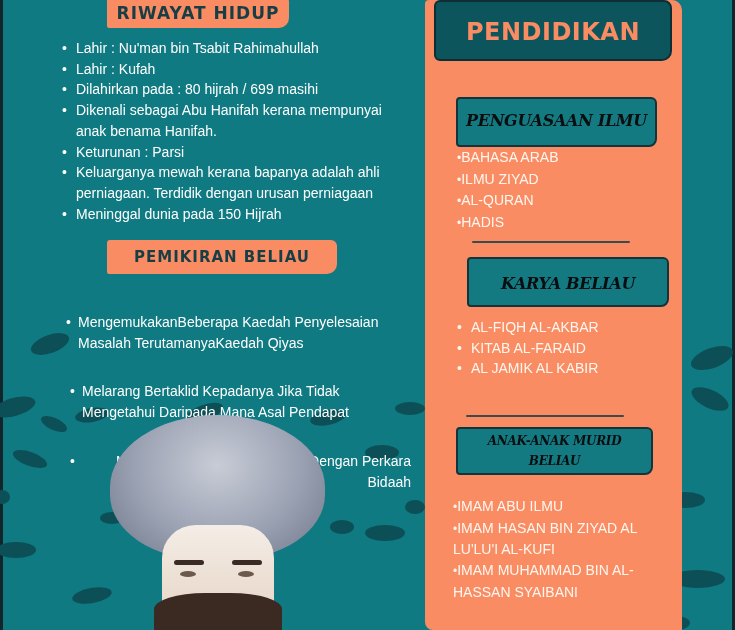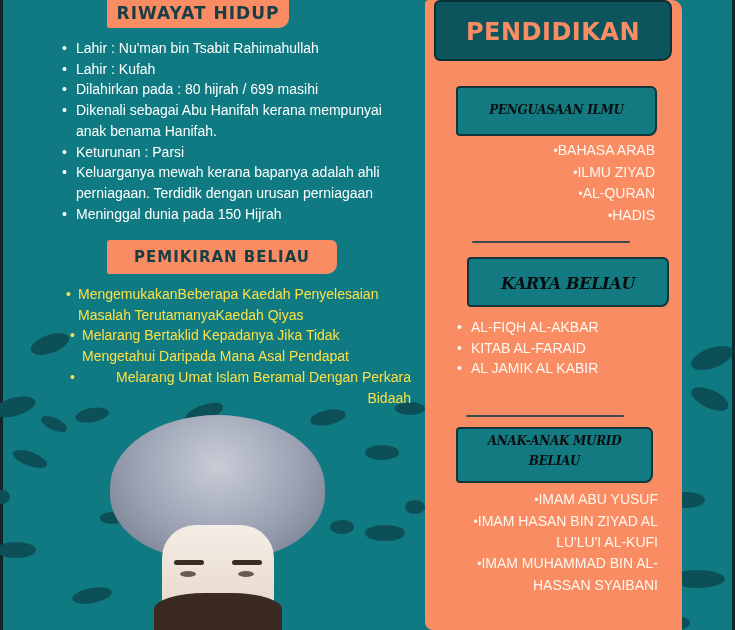--- a/index.html
+++ b/index.html
@@ -20,21 +20,21 @@
     border-radius:3px 6px 10px 2px;
   }
   .banner.b1 { left:107px; top:-4px; width:182px; height:32px; font-size:17px; line-height:34px; }
   .banner.b2 { left:107px; top:240px; width:230px; height:34px; font-size:15px; line-height:34px; }
 
   .bio { position:absolute; left:62px; top:38px; width:350px; margin:0; padding:0; list-style:none; }
   .bio li { position:relative; padding-left:14px; color:#ffffff; font-size:14px; line-height:20.7px; }
   .bio li::before { content:"•"; position:absolute; left:0; top:0; color:#fff; }
 
   .thoughts { position:absolute; left:66px; top:284px; width:345px; margin:0; padding:0; list-style:none; }
-  .thoughts li { color:#fde047; font-size:14px; line-height:20.7px; padding-left:12px; position:relative; }
+  .thoughts li { color:#ffffff; font-size:14px; line-height:20.7px; padding-left:12px; position:relative;margin-top:28px; }
   .thoughts li::before { content:"•"; position:absolute; left:0; }
 
   
   .portrait { position:absolute; left:110px; top:415px; width:215px; height:215px; }
   .turban {
     position:absolute; left:0; top:0; width:215px; height:145px;
     border-radius:50% 50% 45% 45%;
     background:radial-gradient(ellipse at 50% 35%, #c8ccd6 0%, #9aa1b2 55%, #6e7587 100%);
   }
   .face {
@@ -56,27 +56,27 @@
     background:#0d555d; border:2px solid #0b2f34; border-radius:6px 8px 10px 6px;
     color:#f98c63; font-family:"DejaVu Sans", sans-serif; font-weight:bold;
     font-size:24px; line-height:60px; text-align:center; letter-spacing:0.5px;
   }
   .sub-box {
     position:absolute; background:#137a82; border:2px solid #13343a;
     border-radius:4px 6px 8px 4px;
     color:#0a0e10; font-family:"DejaVu Serif", serif; font-weight:bold; font-style:italic;
     text-align:center; letter-spacing:-0.3px;
   }
-  .sub-box.s1 { left:456px; top:86px; width:197px; height:46px; font-size:12px; line-height:44px; }
+  .sub-box.s1 { left:456px; top:97px; width:197px; height:46px; font-size:16px; line-height:44px; }
   .sub-box.s2 { left:467px; top:257px; width:198px; height:46px; font-size:16px; line-height:50px; }
-  .sub-box.s3 { left:456px; top:427px; width:197px; height:56px; font-size:12px; line-height:20px; padding-top:2px; box-sizing:border-box; }
+  .sub-box.s3 { left:456px; top:427px; width:197px; height:48px; font-size:12px; line-height:20px; padding-top:2px; box-sizing:border-box; }
 
   .divider { position:absolute; height:2px; background:#3a4b4e; border-radius:2px; }
 
-  .center-list { position:absolute; margin:0; padding:0; list-style:none; text-align:right; }
+  .center-list { position:absolute; margin:7px; padding:0; list-style:none; text-align:left; }
   .center-list li { color:#fff7ef; font-size:14px; line-height:20.7px; }
   .center-list li .dot { font-size:12px; }
 
   .karya { position:absolute; left:457px; top:317px; width:210px; margin:0; padding:0; list-style:none; }
   .karya li { color:#fff7ef; font-size:14px; line-height:20.7px; padding-left:14px; position:relative; }
   .karya li::before { content:"•"; position:absolute; left:0; }
 </style>
 </head>
 <body>
 
@@ -153,16 +153,16 @@
   <li>AL JAMIK AL KABIR</li>
 </ul>
 
 <div class="divider" style="left:466px;top:415px;width:158px;"></div>
 
 <div class="sub-box s3">
   <div>ANAK-ANAK MURID</div>
   <div>BELIAU</div>
 </div>
 <ul class="center-list" style="left:446px;top:489px;width:212px;">
-  <li><span class="dot">•</span><span>IMAM ABU YUSUF</span></li>
+  <li><span class="dot">•</span><span>IMAM ABU ILMU</span></li>
   <li><span class="dot">•</span><span>IMAM HASAN BIN ZIYAD AL LU'LU'I AL-KUFI</span></li>
   <li><span class="dot">•</span><span>IMAM MUHAMMAD BIN AL-HASSAN SYAIBANI</span></li>
 </ul>
 
 </body></html>

